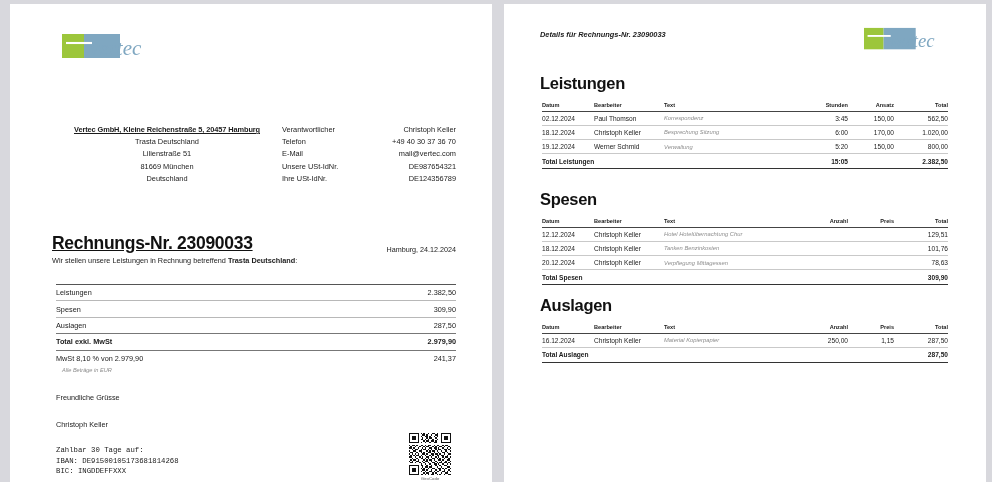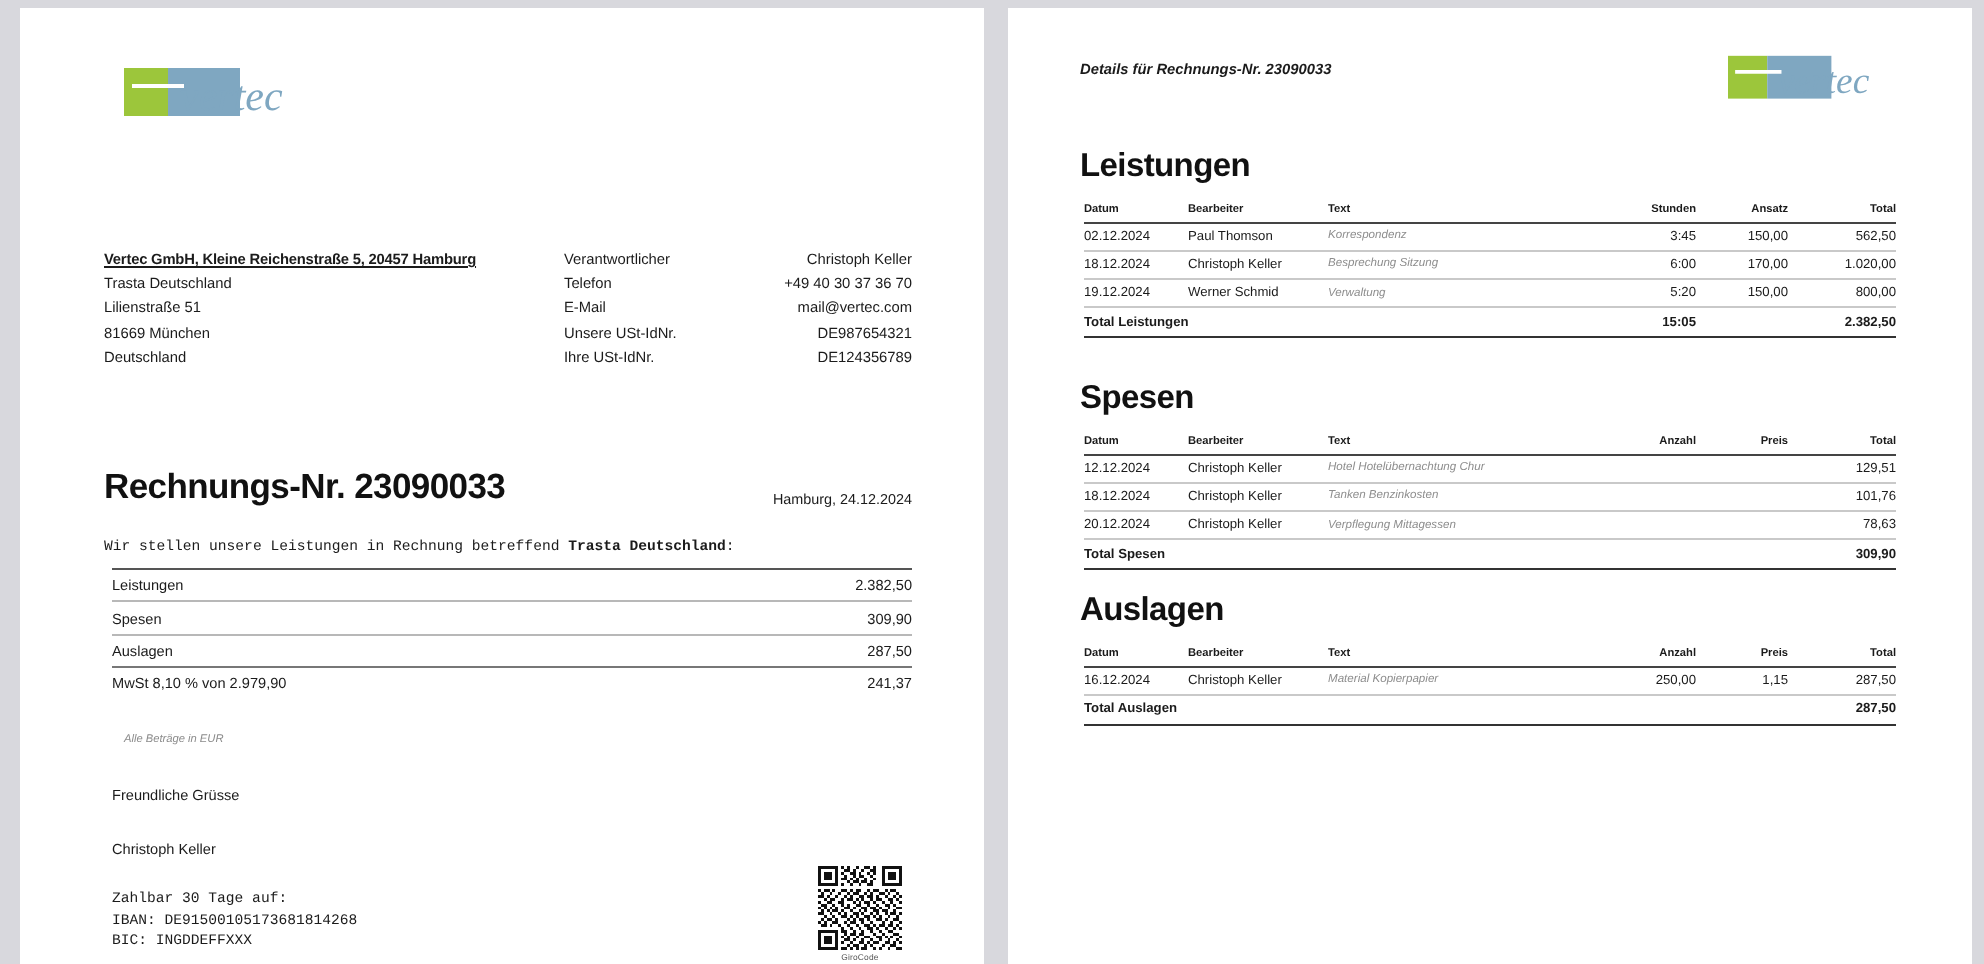--- a/index.html
+++ b/index.html
@@ -35,51 +35,51 @@
   
   .addr-block {
     position: absolute;
     left: 42px; top: 120px;
     width: 404px;
     font-size: 7.4px;
     color: #1b1b1b;
     line-height: 12.2px;
   }
   .addr-grid { display: flex; }
-  .addr-left { width: 230px; }
+  .addr-left { width: 230px; text-align: center; }
   .addr-left .company {
     font-weight: bold;
     text-decoration: underline;
     letter-spacing: -0.1px;
   }
   .addr-right { flex: 1; display: block; }
   .addr-row { display: flex; justify-content: space-between; }
   .addr-row .k { font-weight: normal; }
   .addr-row .v { text-align: right; }
 
   .inv-title {
     position: absolute;
     left: 42px; top: 229px;
     font-size: 17.5px;
     font-weight: bold;
     color: #111;
     letter-spacing: -0.3px;
+    text-decoration: underline;
   }
   .inv-place {
     position: absolute;
     right: 36px; top: 241px;
     font-size: 7.2px;
     color: #1b1b1b;
   }
   .inv-lead {
     position: absolute;
-    left: 42px; top: 266px;
+    left: 42px; top: 252px;
     font-size: 7.3px;
     color: #1b1b1b;
-    font-family: Liberation Mono, monospace;
   }
   .inv-lead b { font-weight: bold; }
 
   .sum-table {
     position: absolute;
     left: 46px; top: 280px;
     width: 400px;
     border-collapse: collapse;
     font-size: 7.3px;
     color: #1b1b1b;
@@ -241,20 +241,24 @@
             <td>Leistungen</td>
             <td class="amt">2.382,50</td>
           </tr>
           <tr>
             <td>Spesen</td>
             <td class="amt">309,90</td>
           </tr>
           <tr>
             <td>Auslagen</td>
             <td class="amt">287,50</td>
+          </tr>
+          <tr class="strong rule-med">
+            <td>Total exkl. MwSt</td>
+            <td class="amt">2.979,90</td>
           </tr>
           <tr class="rule-med">
             <td>MwSt 8,10 % von 2.979,90</td>
             <td class="amt">241,37</td>
           </tr>
         </tbody>
       </table>
 
       <div class="sum-note">Alle Beträge in EUR</div>
 

